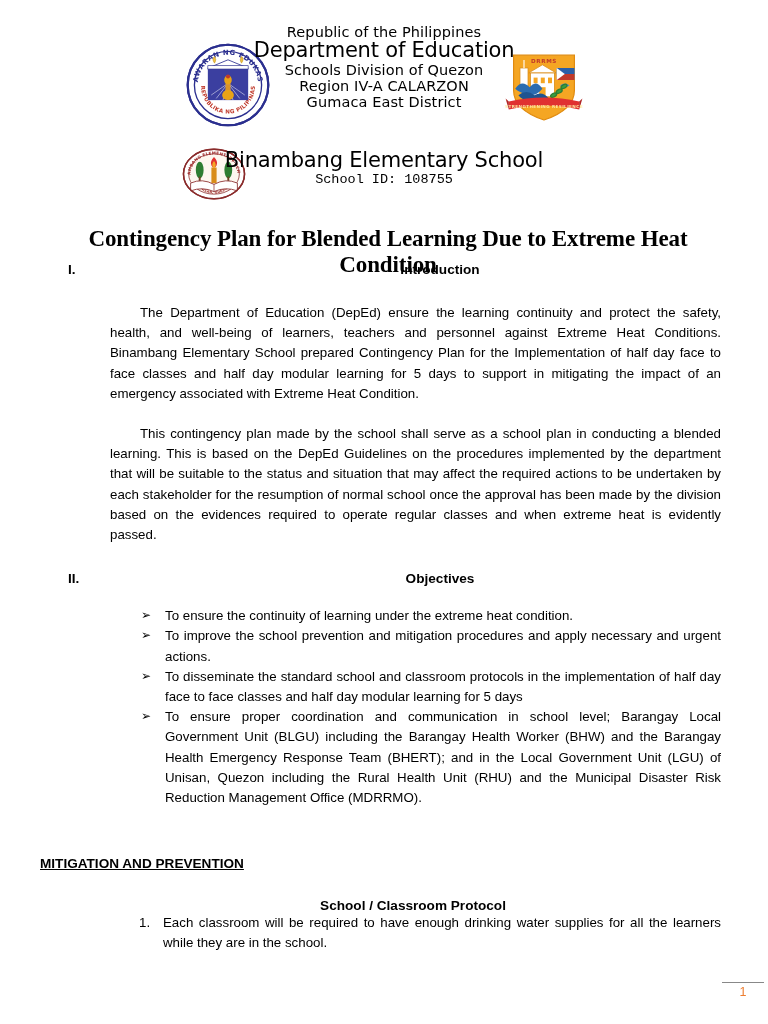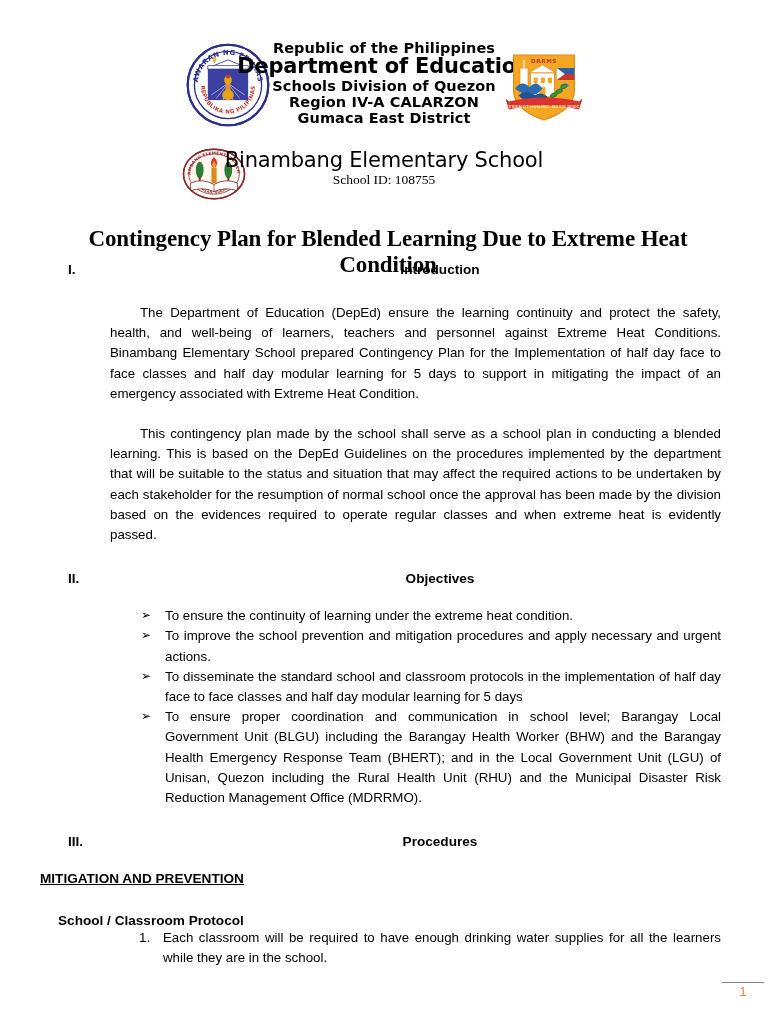--- a/index.html
+++ b/index.html
@@ -26,25 +26,24 @@
   
   .letterhead {
     position: relative;
     width: 768px;
     height: 200px;
   }
 
   .lh-text-block {
     position: absolute;
     left: 0;
-    top: 40px;
+    top: 24px;
     width: 768px;
     text-align: center;
     line-height: 1.12;
-    font-weight: bold;
   }
   .lh-line {
     font-family: "DejaVu Sans", sans-serif;
     font-size: 14.5px;
     color: #000;
     letter-spacing: 0.1px;
   }
   .lh-deped {
     font-family: "DejaVu Sans", sans-serif;
     font-size: 21px;
@@ -61,21 +60,21 @@
     width: 768px;
     text-align: center;
     line-height: 1.15;
   }
   .school-name {
     font-family: "DejaVu Sans", sans-serif;
     font-size: 21px;
     letter-spacing: -0.2px;
   }
   .school-id {
-    font-family: Liberation Serif, serif;
+    font-family: Liberation Mono, monospace;
     font-size: 13.5px;
   }
 
   
   .logo {
     position: absolute;
   }
   .logo-deped { left: 186px; top: 43px; width: 84px; height: 84px; }
   .logo-drrms { left: 503px; top: 44px; width: 82px; height: 80px; }
   .logo-school { left: 181px; top: 148px; width: 66px; height: 52px; }
@@ -165,20 +164,21 @@
     font-weight: bold;
     font-size: 13.6px;
     text-decoration: underline;
     display: inline-block;
   }
 
   .sub-head {
     margin-left: 58px;
     font-weight: bold;
     font-size: 13.6px;
+    text-align: center;
   }
 
   .numlist { margin: 0; padding: 0; list-style: none; }
   .numitem {
     display: flex;
     margin-left: 139px;
     width: 582px;
     font-size: 13.3px;
     line-height: 1.52;
   }
@@ -368,24 +368,20 @@
         <span class="bullet-text">To disseminate the standard school and classroom protocols in the implementation of half day face to face classes and half day modular learning for 5 days</span>
       </li>
       <li class="bullet">
         <span class="bullet-marker">➢</span>
         <span class="bullet-text">To ensure proper coordination and communication in school level; Barangay Local Government Unit (BLGU) including the Barangay Health Worker (BHW) and the Barangay Health Emergency Response Team (BHERT); and in the Local Government Unit (LGU) of Unisan, Quezon including the Rural Health Unit (RHU) and the Municipal Disaster Risk Reduction Management Office (MDRRMO).</span>
       </li>
     </ul>
 
     <div class="gap-lg"></div>
 
-    <div class="sec-head">
-      <span class="sec-num">III.</span>
-      <span class="sec-label">Procedures</span>
-    </div>
 
     <div class="gap-md"></div>
 
     <div>
       <span class="underline-head">MITIGATION AND PREVENTION</span>
     </div>
 
     <div class="gap-lg"></div>
 
     <div class="sub-head">School / Classroom Protocol</div>

